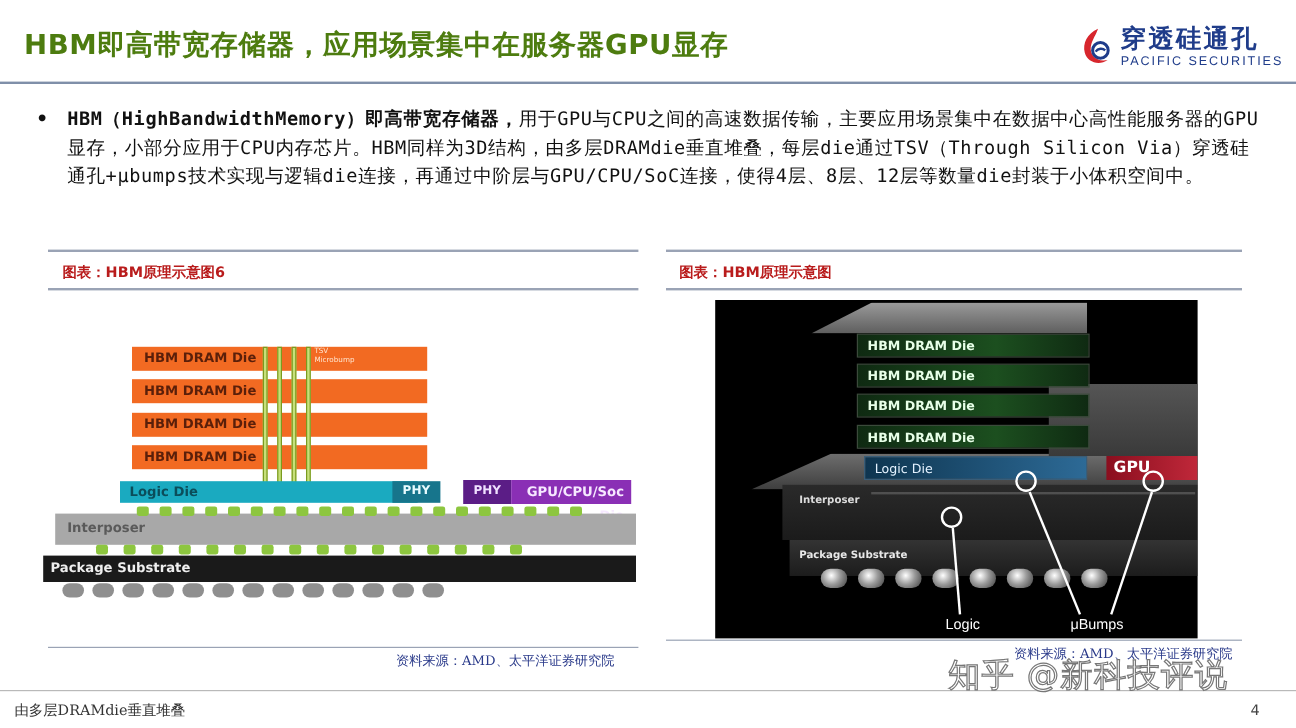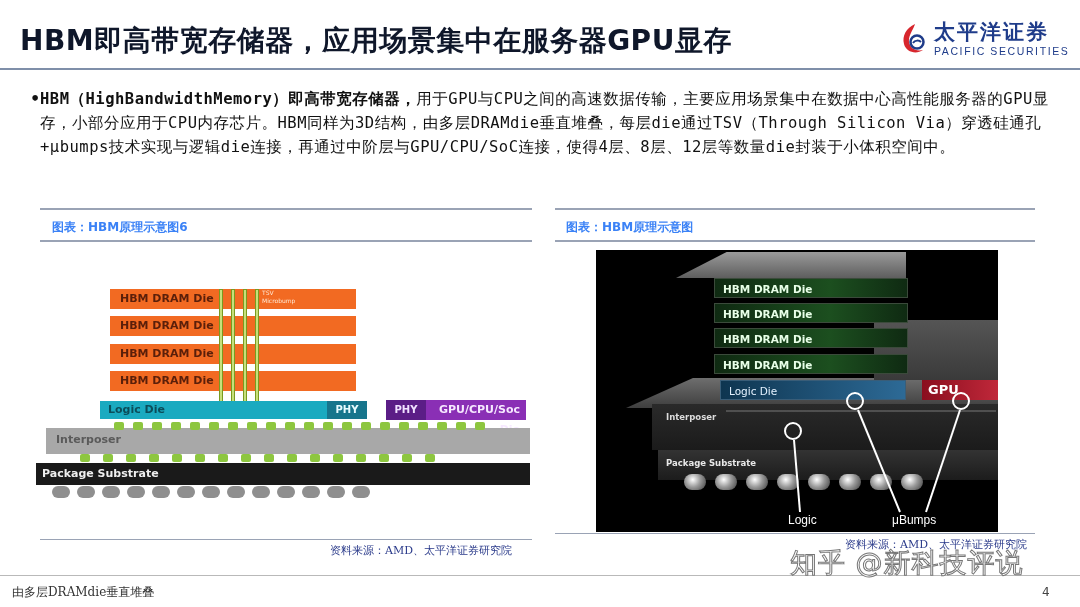--- a/index.html
+++ b/index.html
@@ -1,29 +1,29 @@
 <!DOCTYPE html>
 <html><head>
 <meta charset="utf-8">
 <style>
   html, body { margin:0; padding:0; }
   body { width:1080px; height:607px; position:relative; background:#ffffff; overflow:hidden;
          font-family:"DejaVu Sans", "Liberation Sans", sans-serif; color:#222; }
   .abs { position:absolute; }
-  .title { left:20px; top:22px; font-size:28px; font-weight:bold; color:#0f172a; letter-spacing:0.5px; white-space:nowrap; }
+  .title { left:20px; top:22px; font-size:23px; font-weight:bold; color:#4d7c0f; letter-spacing:0.5px; white-space:nowrap; }
   .title-rule { left:0; top:68px; width:1080px; height:2px; background:#7f8fa9; }
   .logo { left:900px; top:18px; width:170px; height:44px; }
   .logo-cn { position:absolute; left:34px; top:0; font-size:21px; font-weight:bold; color:#1f3c8a; letter-spacing:2px; white-space:nowrap; }
   .logo-en { position:absolute; left:34px; top:27px; font-size:10.5px; color:#1f3c8a; letter-spacing:1.6px; white-space:nowrap; font-family:"Liberation Sans", sans-serif; }
   .bullet-wrap { left:30px; top:87px; width:1020px; font-size:16px; line-height:24px; color:#111; }
   .bullet-dot { position:absolute; left:0; top:0; font-weight:bold; }
-  .bullet-text { margin-left:10px; font-family:"DejaVu Sans Mono", monospace; font-size:15.5px; letter-spacing:0.5px; }
+  .bullet-text { margin-left:26px; font-family:"DejaVu Sans Mono", monospace; font-size:15.5px; letter-spacing:0.5px; }
   .bullet-text b { font-weight:bold; }
   .fig-rule { height:2px; background:#9aa3b5; }
-  .fig-label { font-size:12px; font-weight:bold; color:#3b82f6; white-space:nowrap; }
+  .fig-label { font-size:12px; font-weight:bold; color:#b91c1c; white-space:nowrap; }
   .src { font-size:11px; color:#2a3a8a; white-space:nowrap; font-family:"DejaVu Serif", serif; }
   
   .dram { background:#f26a22; height:20px; color:#5a1f0a; font-size:11px; font-weight:bold; line-height:20px; padding-left:10px; box-sizing:border-box; }
   .logic { background:#1aaac0; height:18px; color:#0b4d5a; font-size:11px; font-weight:bold; line-height:18px; padding-left:8px; box-sizing:border-box; }
   .phy-l { background:#17758c; color:#e8fbff; font-size:10px; font-weight:bold; text-align:center; line-height:18px; }
   .gpu-die { background:#8a2fb5; color:#f6e8ff; font-size:11px; font-weight:bold; line-height:20px; text-align:right; padding-right:6px; box-sizing:border-box; }
   .phy-g { background:#5b1d86; color:#f0e0ff; font-size:10px; font-weight:bold; text-align:center; line-height:20px; }
   .interposer { background:#a8a8a8; color:#5a5a5a; font-size:11px; font-weight:bold; line-height:24px; padding-left:10px; box-sizing:border-box; }
   .substrate { background:#1a1a1a; color:#eeeeee; font-size:11px; font-weight:bold; line-height:22px; padding-left:6px; box-sizing:border-box; }
   .bump { background:#8dc63f; width:10px; height:8px; border-radius:2px; }
@@ -47,21 +47,21 @@
 </head>
 <body>
 
 <div class="abs title">HBM即高带宽存储器，应用场景集中在服务器GPU显存</div>
 <div class="abs logo">
   <svg width="30" height="34" viewBox="0 0 30 34" style="position:absolute;left:0;top:4px;">
     <path d="M15 2 C6 6 2 14 4 22 C6 30 16 33 23 28 C14 30 8 24 9 17 C10 11 14 6 15 2 Z" fill="#d7262d"></path>
     <circle cx="17" cy="20" r="6.5" fill="none" stroke="#1f3c8a" stroke-width="2.5"></circle>
     <path d="M13 21 C15 18 19 18 21 20" fill="none" stroke="#1f3c8a" stroke-width="2"></path>
   </svg>
-  <div class="logo-cn">太平洋证券</div>
+  <div class="logo-cn">穿透硅通孔</div>
   <div class="logo-en">PACIFIC SECURITIES</div>
 </div>
 <div class="abs title-rule"></div>
 
 <div class="abs bullet-wrap">
   <span class="bullet-dot">•</span>
   <div class="bullet-text"><b>HBM（HighBandwidthMemory）即高带宽存储器，</b><span>用于GPU与CPU之间的高速数据传输，主要应用场景集中在数据中心高性能服务器的GPU显存，小部分应用于CPU内存芯片。HBM同样为3D结构，由多层DRAMdie垂直堆叠，每层die通过TSV（Through Silicon Via）穿透硅通孔+μbumps技术实现与逻辑die连接，再通过中阶层与GPU/CPU/SoC连接，使得4层、8层、12层等数量die封装于小体积空间中。</span></div>
 </div>
 
 <div class="abs fig-rule" style="left:40px;top:208px;width:492px;"></div>

